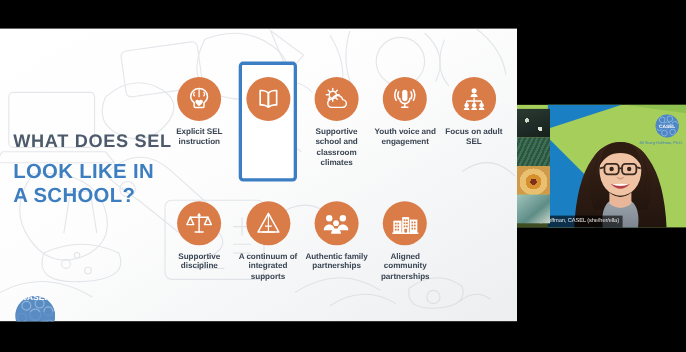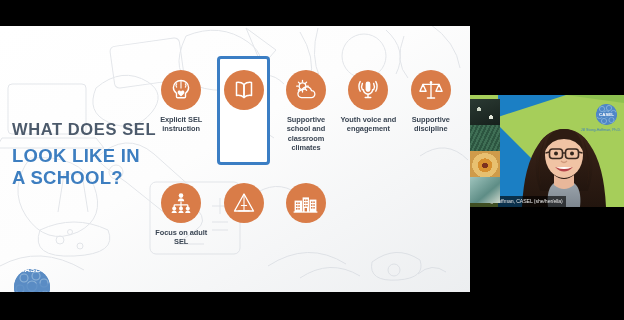--- a/index.html
+++ b/index.html
@@ -207,58 +207,72 @@
             <path d="M13 17.2v3.3 M10.2 20.5h5.6"></path>
             <path d="M7.4 6.4q-1.6 3.2 0 6.4 M5.2 4.6q-2.6 4.8 0 9.6"></path>
             <path d="M18.6 6.4q1.6 3.2 0 6.4 M20.8 4.6q2.6 4.8 0 9.6"></path>
           </svg>
         </div>
         <div class="cap">Youth voice and engagement</div>
       </div>
 
       <div class="cell">
         <div class="disc">
-          <svg width="26" height="26" viewBox="0 0 26 26" fill="none" stroke="#fff" stroke-width="1.35" stroke-linecap="round">
-            <path d="M13 4.6v16.4 M5 7.4h16"></path>
-            <circle cx="13" cy="5.6" r="1.3" fill="#fff" stroke="none"></circle>
-            <path d="M9.4 21h7.2"></path>
-            <path d="M5 7.4 L1.9 14.2 h6.2 Z" stroke-linejoin="round"></path>
-            <path d="M21 7.4 L17.9 14.2 h6.2 Z" stroke-linejoin="round"></path>
-          </svg>
-        </div>
-        <div class="cap">Supportive discipline</div>
-      </div>
-
-      <div class="cell">
-        <div class="disc">
           <svg width="26" height="26" viewBox="0 0 26 26" fill="#fff" stroke="#fff" stroke-width="1.1">
             <circle cx="13" cy="5.6" r="2.3" stroke="none"></circle>
             <path d="M9.8 11.2c0-1.8 1.4-2.9 3.2-2.9s3.2 1.1 3.2 2.9z" stroke="none"></path>
             <path d="M13 11.6v3.2 M6.2 14.8h13.6 M6.2 14.8v2.2 M19.8 14.8v2.2 M13 14.8v2.2" fill="none" stroke-width="1.2"></path>
             <circle cx="6.2" cy="18.6" r="2" stroke="none"></circle>
             <path d="M3.6 23c0-1.5 1.2-2.4 2.6-2.4s2.6.9 2.6 2.4z" stroke="none"></path>
             <circle cx="19.8" cy="18.6" r="2" stroke="none"></circle>
             <path d="M17.2 23c0-1.5 1.2-2.4 2.6-2.4s2.6.9 2.6 2.4z" stroke="none"></path>
             <circle cx="13" cy="18.6" r="2" stroke="none"></circle>
             <path d="M10.4 23c0-1.5 1.2-2.4 2.6-2.4s2.6.9 2.6 2.4z" stroke="none"></path>
           </svg>
         </div>
         <div class="cap">Focus on adult SEL</div>
       </div>
 
       <div class="cell">
         <div class="disc">
+          <svg width="26" height="26" viewBox="0 0 26 26" fill="none" stroke="#fff" stroke-width="1.35" stroke-linecap="round">
+            <path d="M13 4.6v16.4 M5 7.4h16"></path>
+            <circle cx="13" cy="5.6" r="1.3" fill="#fff" stroke="none"></circle>
+            <path d="M9.4 21h7.2"></path>
+            <path d="M5 7.4 L1.9 14.2 h6.2 Z" stroke-linejoin="round"></path>
+            <path d="M21 7.4 L17.9 14.2 h6.2 Z" stroke-linejoin="round"></path>
+          </svg>
+        </div>
+        <div class="cap">Supportive discipline</div>
+      </div>
+
+      <div class="cell">
+        <div class="disc">
           <svg width="26" height="26" viewBox="0 0 26 26" fill="none" stroke="#fff" stroke-width="1.35" stroke-linejoin="round">
             <path d="M13 4 L22.5 21 H3.5 Z"></path>
             <path d="M9.9 15.5h6.2 M7.3 20.9h11.4" stroke-width="1.2"></path>
             <path d="M13 4 L13 21" stroke-width="1.1"></path>
           </svg>
         </div>
-      </div>
-
+        <div class="cap">A continuum of integrated supports</div>
+      </div>
+
+      <div class="cell">
+        <div class="disc">
+          <svg width="27" height="27" viewBox="0 0 27 27" fill="#fff">
+            <circle cx="7.3" cy="8.4" r="2.9"></circle>
+            <path d="M2.3 19.4c0-3.2 2.3-5.3 5-5.3s5 2.1 5 5.3z"></path>
+            <circle cx="19.7" cy="8.4" r="2.9"></circle>
+            <path d="M14.7 19.4c0-3.2 2.3-5.3 5-5.3s5 2.1 5 5.3z"></path>
+            <circle cx="13.5" cy="12.9" r="2.6"></circle>
+            <path d="M9 22.6c0-2.9 2-4.9 4.5-4.9s4.5 2 4.5 4.9z"></path>
+          </svg>
+        </div>
+        <div class="cap">Authentic family partnerships</div>
+      </div>
 
       <div class="cell">
         <div class="disc">
           <svg width="27" height="27" viewBox="0 0 27 27" fill="#fff">
             <rect x="2.6" y="10.6" width="7.4" height="11.4"></rect>
             <rect x="10.6" y="7.4" width="6.4" height="14.6"></rect>
             <rect x="17.6" y="9.6" width="6.8" height="12.4"></rect>
             <g fill="#d97c48">
               <rect x="4" y="12.4" width="1.5" height="1.6"></rect>
                 <rect x="6.3" y="12.4" width="1.5" height="1.6"></rect>
@@ -276,20 +290,21 @@
               <rect x="19" y="11.4" width="1.5" height="1.6"></rect>
                 <rect x="21.3" y="11.4" width="1.5" height="1.6"></rect>
               <rect x="19" y="14.2" width="1.5" height="1.6"></rect>
                 <rect x="21.3" y="14.2" width="1.5" height="1.6"></rect>
               <rect x="19" y="17" width="1.5" height="1.6"></rect>
                 <rect x="21.3" y="17" width="1.5" height="1.6"></rect>
             </g>
             <rect x="1.6" y="21.4" width="23.8" height="1.3"></rect>
           </svg>
         </div>
+        <div class="cap">Aligned community partnerships</div>
       </div>
 
 
     </div>
   </div>
 
   <div id="video">
 
     <svg id="vbg" viewBox="0 0 154 112" preserveAspectRatio="none">
       <rect width="154" height="112" fill="#a6ce5a"></rect>

